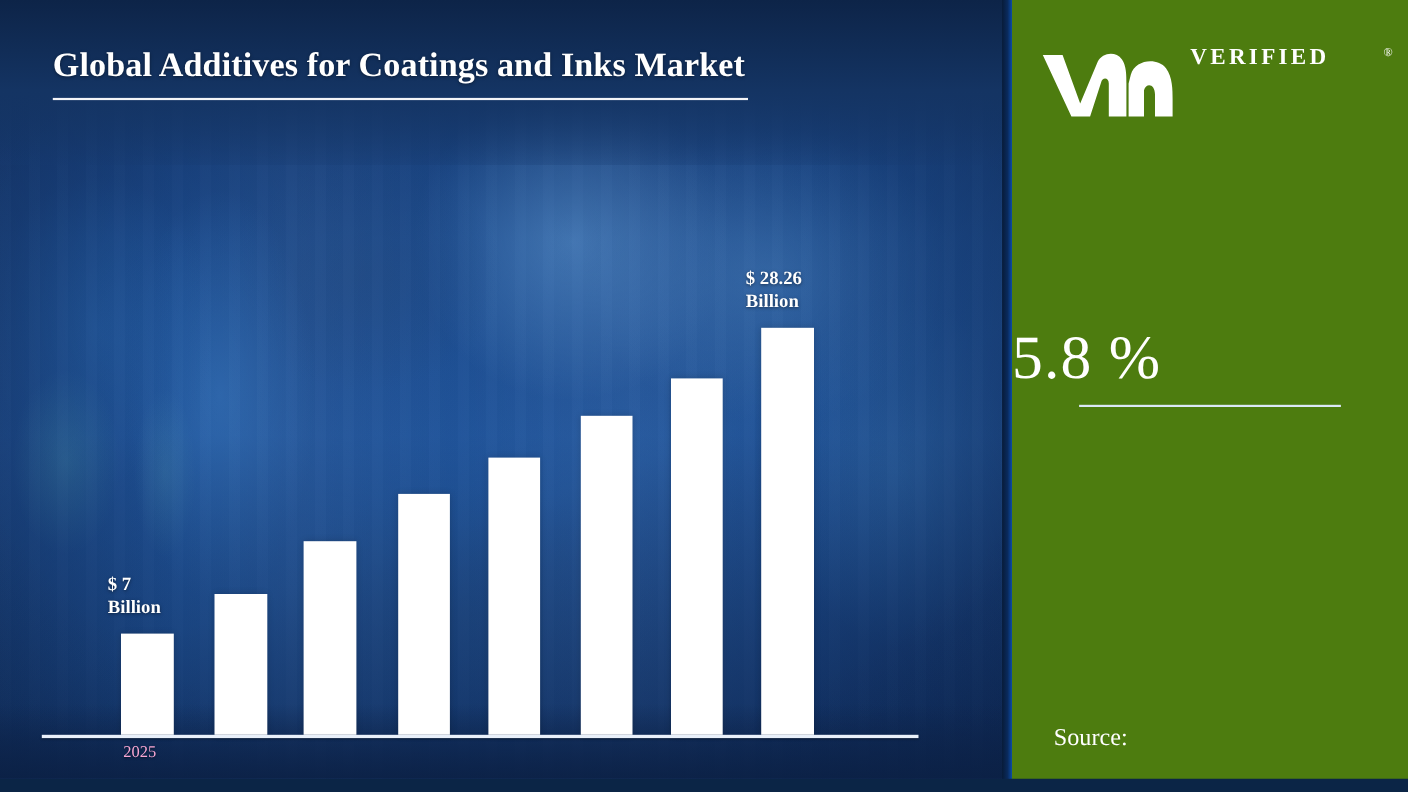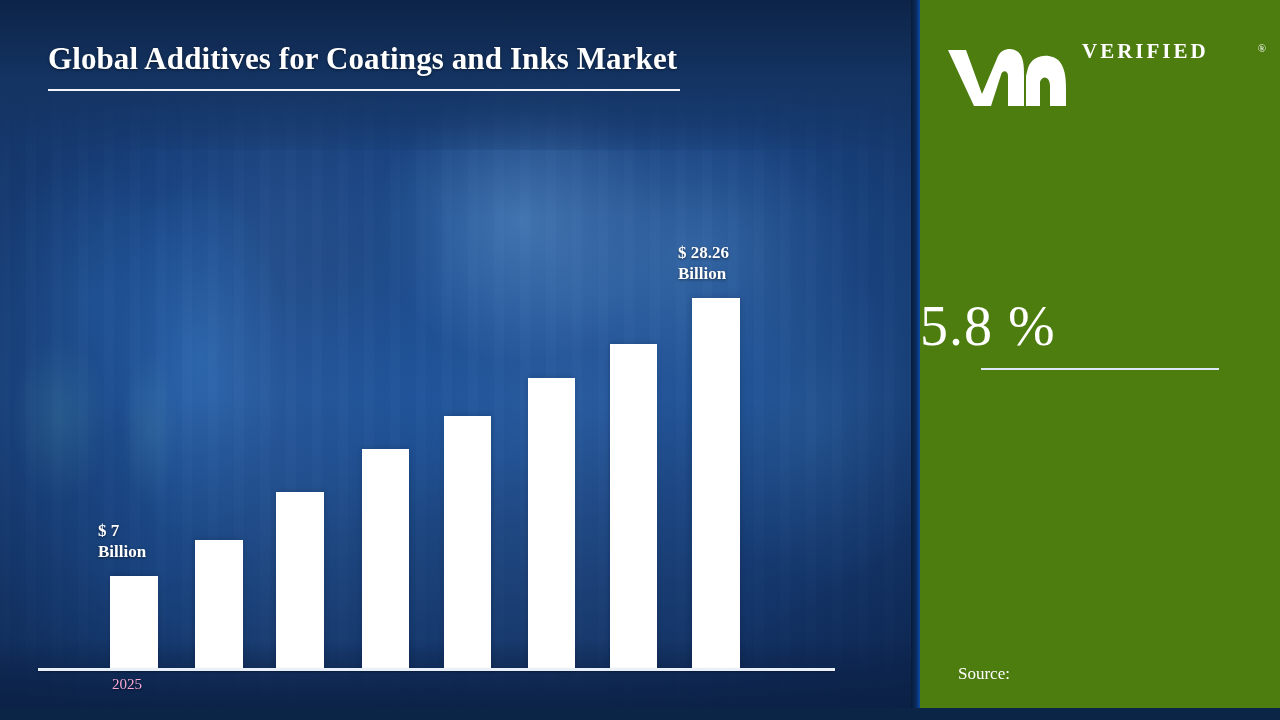--- a/index.html
+++ b/index.html
@@ -76,21 +76,21 @@
   
   #cagr-block{position:absolute;left:0;top:298px;width:360px;}
   #cagr-value{color:#ffffff;font-size:56px;font-weight:400;letter-spacing:1px;
      line-height:1;}
   #cagr-rule{margin:14px auto 0;width:238px;height:2px;background:#dce8f7;}
   #cagr-caption{margin-top:14px;color:#eaf1fb;font-size:17px;line-height:1.33;
      white-space:pre-line;}
 
   
   #source-block{position:absolute;left:38px;bottom:32px;width:310px;}
-  .source-line{color:#ffffff;font-size:17px;line-height:1.62;}
+  .source-line{color:#ffffff;font-size:22px;line-height:1.62;}
 </style>
 </head>
 <body>
 
 <div id="page">
 
   <div id="left-panel">
     <div class="photo-layer ph1"></div>
     <div class="photo-layer ph2"></div>
     <div class="photo-layer ph3"></div>

